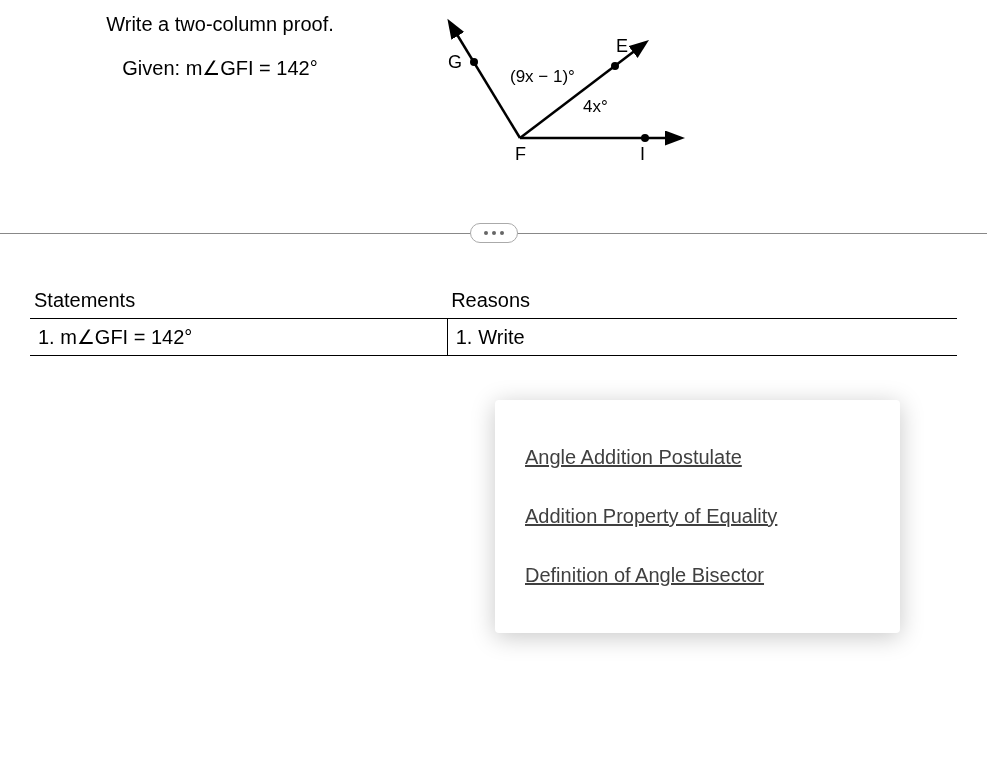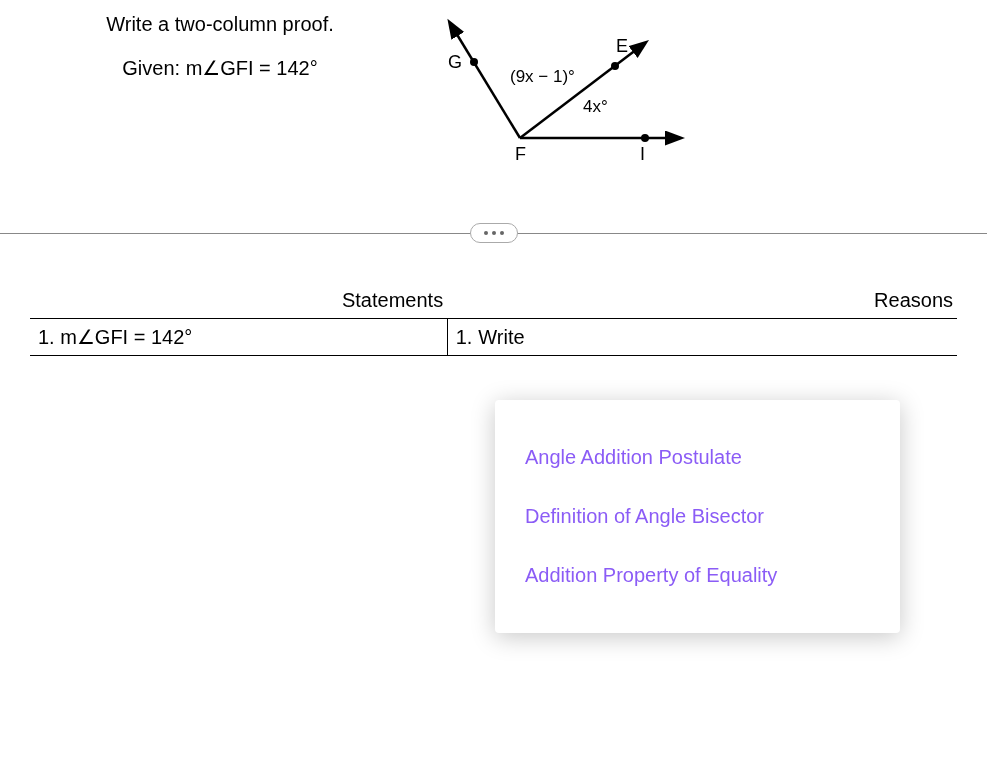--- a/index.html
+++ b/index.html
@@ -78,21 +78,21 @@
   table.proof {
     width: 100%;
     border-collapse: collapse;
     table-layout: fixed;
   }
   table.proof col.stmt { width: 45%; }
   table.proof col.rsn { width: 55%; }
   table.proof th {
     font-weight: normal;
     font-size: 20px;
-    text-align: right;
+    text-align: left;
     padding: 6px 4px 6px 4px;
     border-bottom: 1px solid #000;
   }
   table.proof td {
     border-bottom: 1px solid #000;
     padding: 6px 8px;
     vertical-align: middle;
     font-size: 20px;
     margin-top: 10px;
   }
@@ -133,21 +133,22 @@
     background: #fff;
     border-radius: 4px;
     box-shadow: 0 4px 24px rgba(0,0,0,0.22);
     padding: 28px 0;
     z-index: 10;
   }
   .dropdown-item {
     padding: 18px 30px;
     font-size: 20px;
     cursor: pointer;
-    color: #8b5cf6;
+    color: #404040;
+    text-decoration: underline;
   }
 </style>
 </head>
 <body>
 
 <div class="page">
 
   <div class="problem-top">
     <div class="problem-text">
       <div class="instruction">Write a two-column proof.</div>
@@ -217,15 +218,15 @@
           </td>
         </tr>
       </tbody>
     </table>
   </div>
 
 </div>
 
 <div class="dropdown-menu">
   <div class="dropdown-item">Angle Addition Postulate</div>
+  <div class="dropdown-item">Addition Property of Equality</div>
   <div class="dropdown-item">Definition of Angle Bisector</div>
-  <div class="dropdown-item">Addition Property of Equality</div>
 </div>
 
 </body></html>

